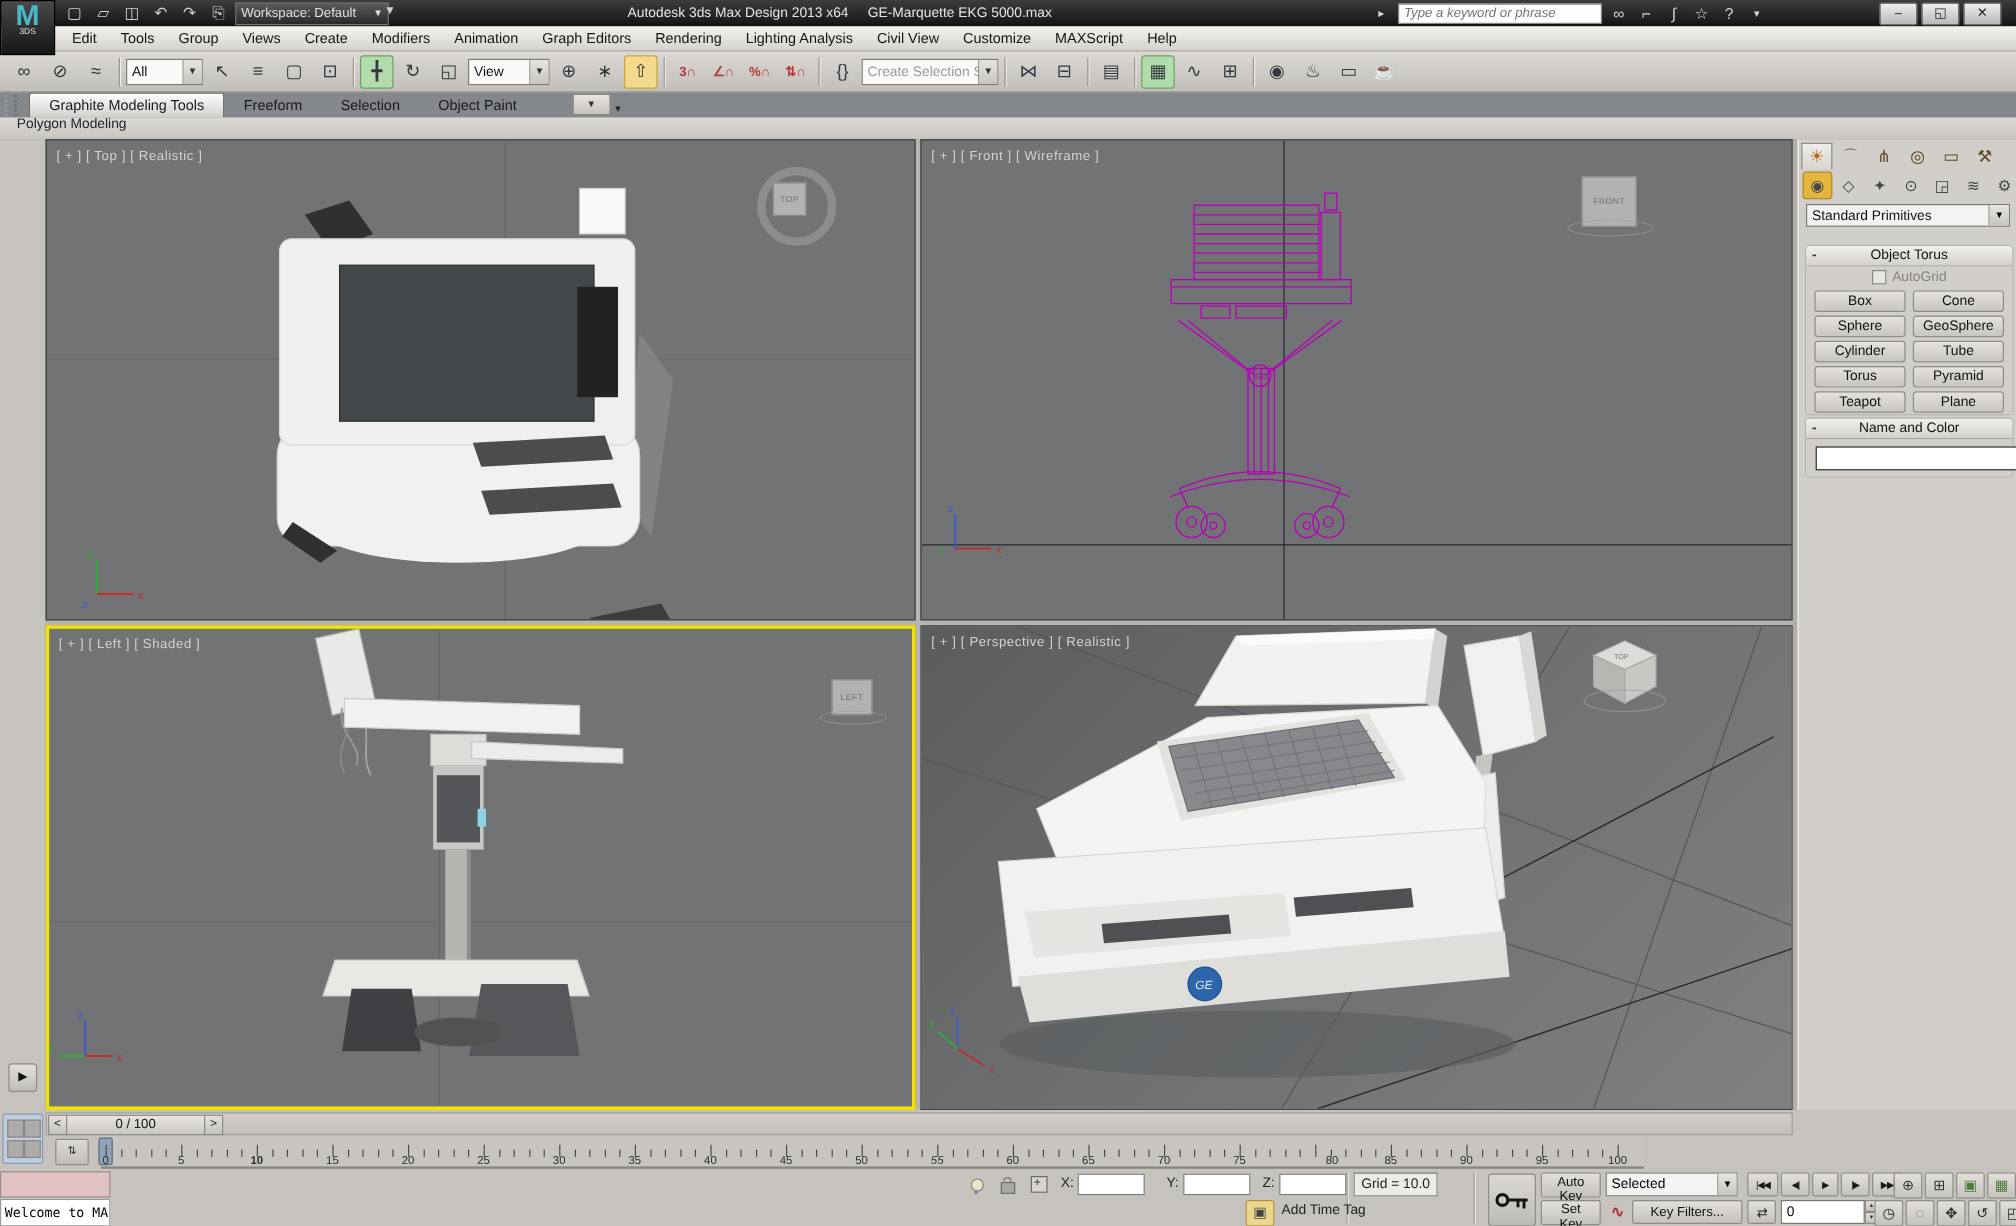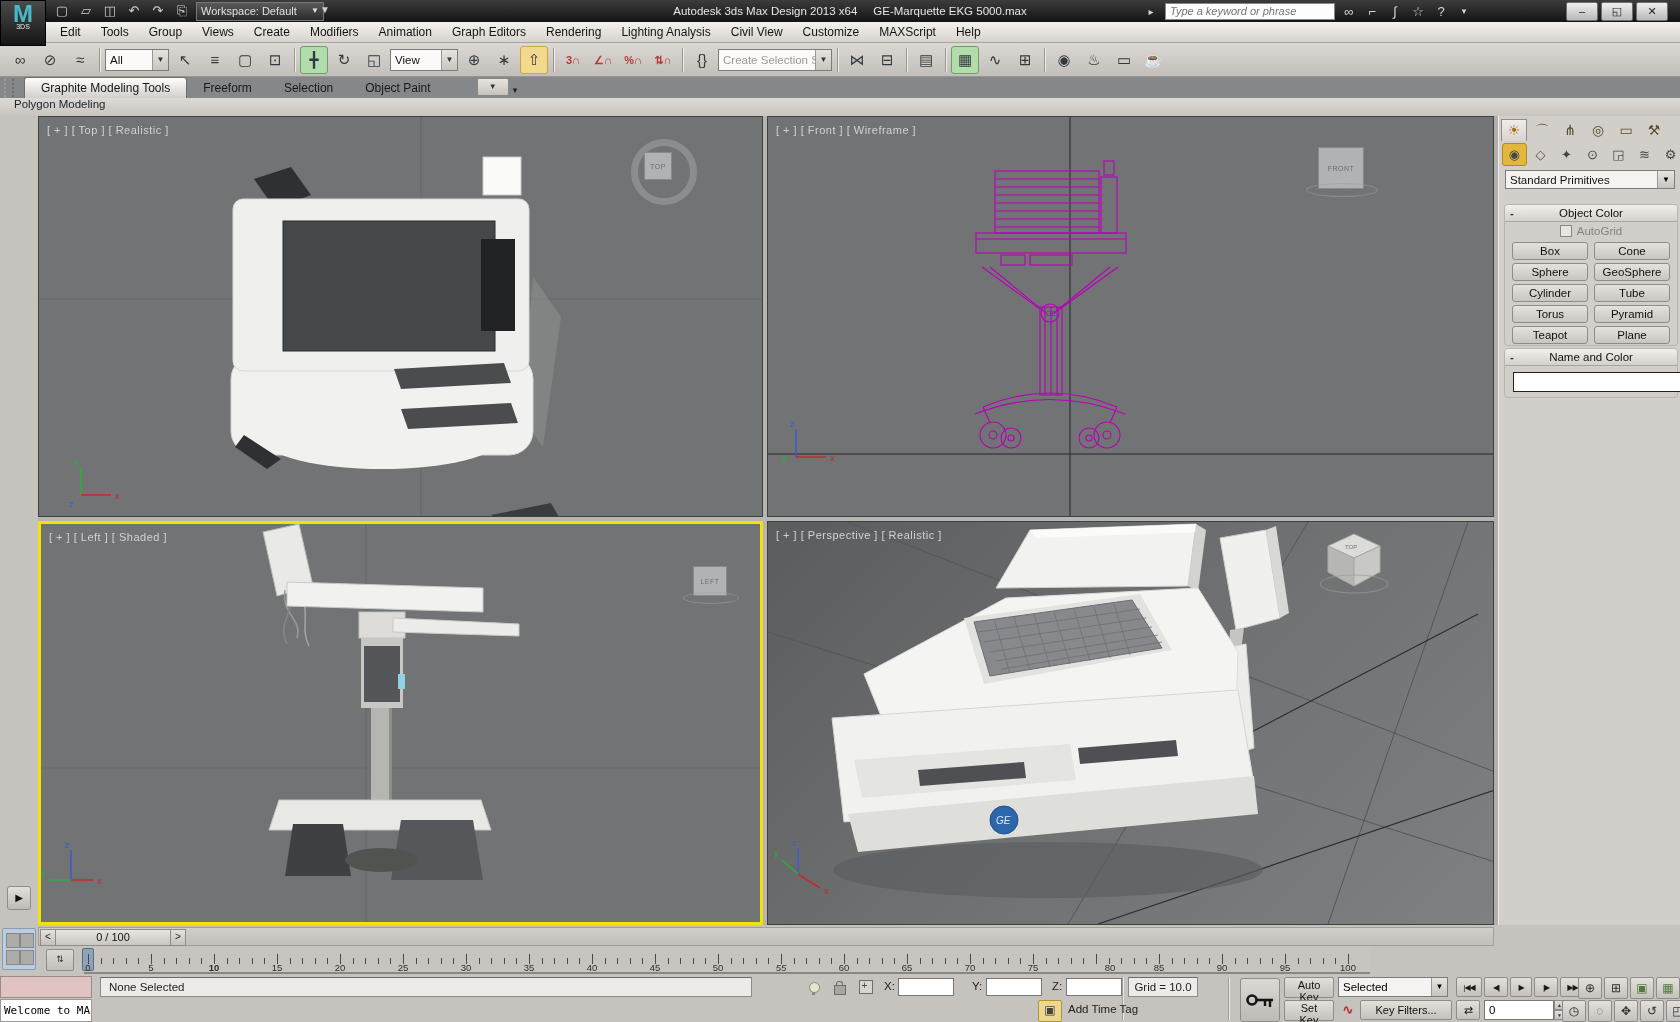--- a/index.html
+++ b/index.html
@@ -8,21 +8,21 @@
   
   #titlebar{left:0;top:0;width:1680px;height:22px;background:linear-gradient(#3c3c3c,#141414);color:#d8d8d8;}
   #applogo{left:0;top:0;width:44px;height:44px;background:linear-gradient(#4a4a4a,#151515);border:1px solid #000;z-index:30;text-align:center;}
   #applogo .m{font-size:24px;font-weight:bold;color:#49b8c8;line-height:26px;display:block;}
   #applogo .t{font-size:7px;color:#e8e8e8;display:block;margin-top:-4px;}
   #qat{left:52px;top:1px;height:20px;display:flex;align-items:center;gap:4px;}
   .qat-btn{width:20px;height:18px;color:#cfcfcf;font-size:13px;line-height:18px;text-align:center;cursor:default;}
   #workspace{left:196px;top:2px;width:118px;height:17px;background:linear-gradient(#5a5a5a,#2a2a2a);
     border:1px solid #777;color:#e0e0e0;font-size:11px;line-height:16px;padding:0 4px;display:flex;justify-content:space-between;}
   #ws-flyout{left:320px;top:4px;color:#cfcfcf;font-size:10px;}
-  #titletext{left:500px;top:0;width:700px;height:20px;line-height:22px;text-align:center;font-size:11.5px;color:#e5e5e5;white-space:nowrap;}
+  #titletext{left:523px;top:0;width:700px;height:20px;line-height:22px;font-size:11.5px;color:#e5e5e5;white-space:nowrap;}
   #infocenter{left:1142px;top:2px;height:18px;display:flex;align-items:center;gap:5px;}
   #ic-search{width:160px;height:15px;background:#fdfdfd;border:1px solid #888;font-style:italic;
     color:#8a8a8a;font-size:11px;padding:0 4px;font-family:"Liberation Sans",sans-serif;}
   .ic-btn{color:#d5d5d5;font-size:13px;width:18px;text-align:center;}
   #winbtns{left:1566px;top:2px;display:flex;gap:3px;}
   .win-btn{width:30px;height:17px;background:linear-gradient(#efefef,#b9b9b9);border:1px solid #6f6f6f;
     border-radius:2px;color:#222;font-size:11px;line-height:16px;text-align:center;}
   
   #menubar{left:0;top:22px;width:1680px;height:21px;background:linear-gradient(#f4f2ee,#d6d3ce);
     border-bottom:1px solid #a9a6a1;display:flex;align-items:center;padding-left:50px;box-sizing:border-box;}
@@ -490,21 +490,21 @@
       <span class="pcat">≋</span>
       <span class="pcat">⚙</span>
     </div>
   <div id="cp-dd">
     <span class="val">Standard Primitives</span>
     <span class="arr">▼</span>
   </div>
   <div class="rollout" style="top:88px;height:140px;">
     <div class="ro-head">
       <span class="minus">-</span>
-      <span class="title">Object Color</span>
+      <span class="title">Object Torus</span>
     </div>
     <div id="autogrid-row">
       <span id="autogrid-box"></span>
       <span id="autogrid-label">AutoGrid</span>
     </div>
     <div id="objgrid">
         <button class="obj-btn">Box</button>
         <button class="obj-btn">Cone</button>
         <button class="obj-btn">Sphere</button>
         <button class="obj-btn">GeoSphere</button>
@@ -662,21 +662,20 @@
       <div class="tick" style="left: 1213.6px; height: 6px;"></div>
       <div class="tick" style="left: 1226.2px; height: 6px;"></div>
       <div class="tick" style="left: 1238.8px; height: 6px;"></div>
       <div class="tick" style="left: 1251.4px; height: 6px;"></div>
       <div class="tick" style="left: 1264px; height: 10px;"></div>
       <div class="tick-label" style="left: 1264px;">100</div>
     </div>
 
   <div id="listener-pink"></div>
   <div id="listener-white">Welcome to MA</div>
-  <div id="sel-field" class="sunken">None Selected</div>
 
   <div class="mini-icon" style="left:804px;top:52px;">
       <span id="icon-bulb"></span>
     </div>
   <div class="mini-icon" style="left:830px;top:52px;">
       <span id="icon-lock"></span>
     </div>
   <div class="mini-icon" style="left:856px;top:52px;">
       <span id="icon-typein"></span>
     </div>

